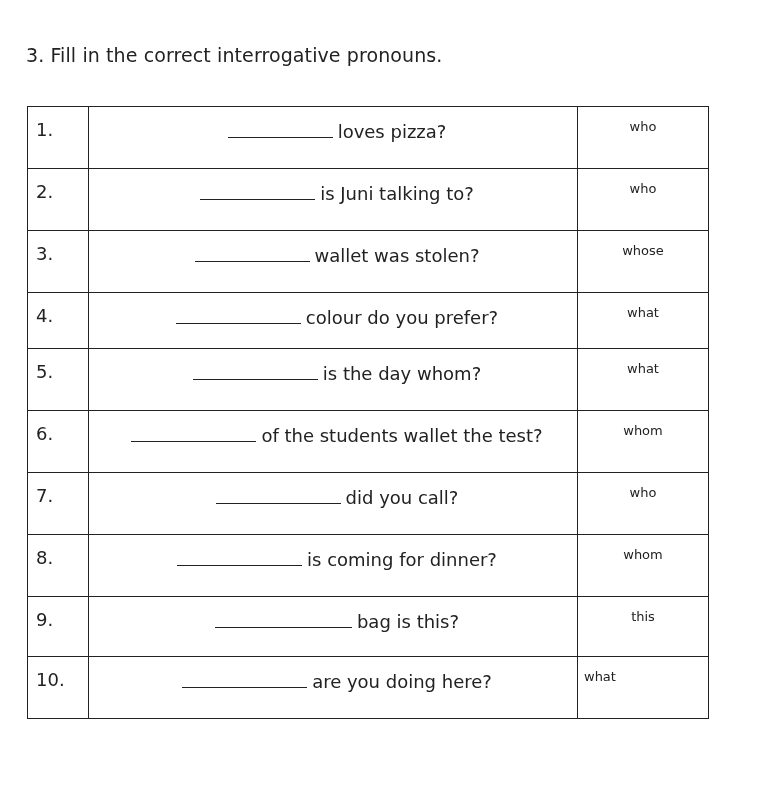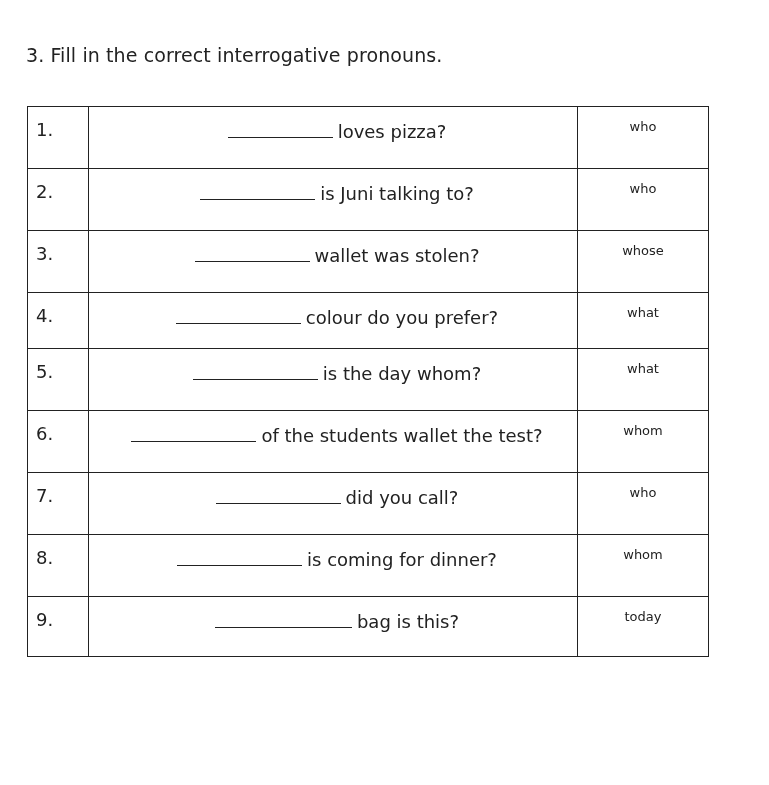--- a/index.html
+++ b/index.html
@@ -94,17 +94,26 @@
       <td class="ans">
           <div class="ans-inner">whom</div>
         </td>
     </tr>
     <tr style="height:60px">
       <td class="num">9.</td>
       <td class="q">
           <div class="q-inner"><span class="blank" style="width:137px"></span><span>bag is this?</span></div>
         </td>
       <td class="ans">
-          <div class="ans-inner">today</div>
+          <div class="ans-inner">this</div>
+        </td>
+    </tr>
+    <tr style="height:62px">
+      <td class="num">10.</td>
+      <td class="q">
+          <div class="q-inner"><span class="blank" style="width:125px"></span><span>are you doing here?</span></div>
+        </td>
+      <td class="ans">
+          <div class="ans-inner ans-left">what</div>
         </td>
     </tr>
   </tbody>
 </table>
 
 </body></html>

